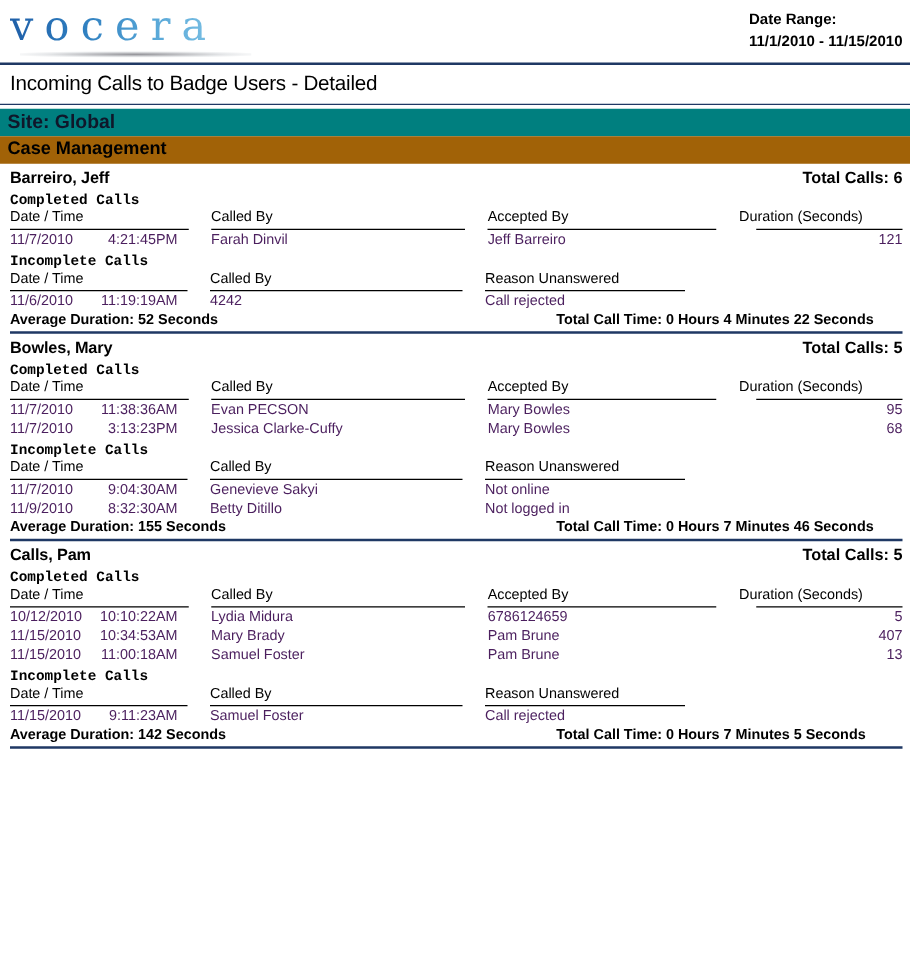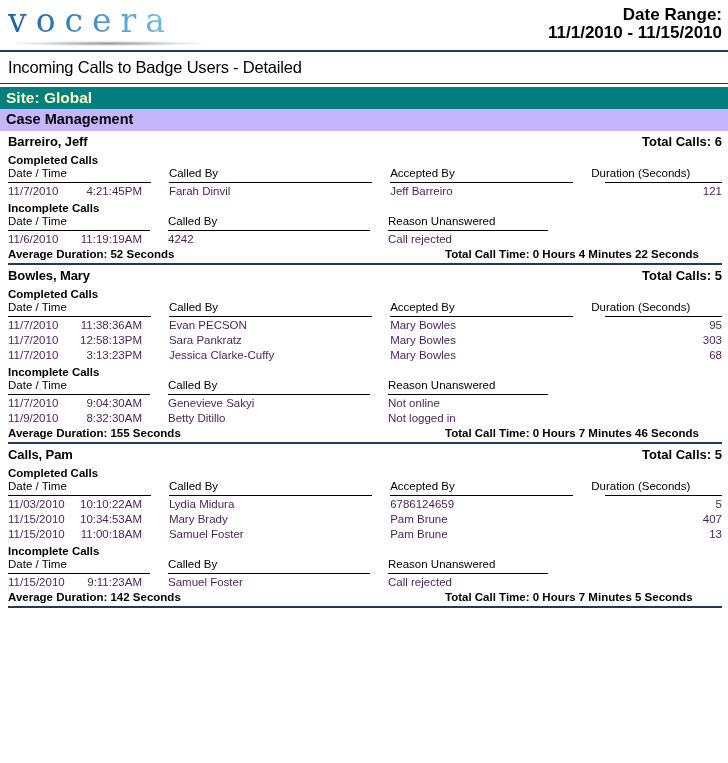--- a/index.html
+++ b/index.html
@@ -41,22 +41,21 @@
     left: 16px;
     top: 41px;
     width: 185px;
     height: 5px;
     background: radial-gradient(ellipse at center, rgba(60,60,70,0.55) 0%, rgba(120,130,140,0.18) 55%, rgba(255,255,255,0) 80%);
   }
   .date-range {
     position: absolute;
     right: 6px;
     top: 6px;
-    text-align: right;
-    font-size: 17px;
+    font-size: 12px;
     font-weight: bold;
     line-height: 18px;
   }
 
   .rule-navy {
     height: 2px;
     background: #1f3864;
     margin: 0;
   }
   .rule-navy-thin {
@@ -68,28 +67,28 @@
   .report-title {
     font-size: 16.5px;
     font-weight: normal;
     padding: 6px 8px 6px 8px;
     letter-spacing: -0.2px;
   }
 
   
   .site-bar {
     background: #007f7f;
-    color: #fef9c3;
+    color: #0f172a;
     font-size: 15.5px;
     font-weight: bold;
     padding: 1px 0 2px 6px;
     line-height: 19px;
   }
   .group-bar {
-    background: #c4b5fd;
+    background: #a16207;
     color: #000000;
     font-size: 14.5px;
     font-weight: bold;
     padding: 1px 0 2px 6px;
     line-height: 19px;
   }
 
   
   .user-block { padding: 0 6px 0 8px; }
   .user-head {
@@ -100,20 +99,21 @@
     font-weight: bold;
     padding: 3px 0 2px 0;
   }
   .user-name { letter-spacing: -0.1px; }
   .total-calls { white-space: pre; }
 
   .subhead {
     font-size: 11.5px;
     font-weight: bold;
     padding: 3px 0 1px 0;
+    font-family: Liberation Mono, monospace;
   }
 
   
   table.calls {
     width: 100%;
     border-collapse: collapse;
     font-size: 11.5px;
     table-layout: fixed;
   }
   table.calls th {
@@ -272,26 +272,20 @@
             </tr>
           </thead>
           <tbody>
             <tr>
               <td><span class="dt-date">11/7/2010</span><span class="dt-time">11:38:36AM</span></td>
               <td>Evan PECSON</td>
               <td>Mary Bowles</td>
               <td class="num">95</td>
             </tr>
             <tr>
-              <td><span class="dt-date">11/7/2010</span><span class="dt-time">12:58:13PM</span></td>
-              <td>Sara Pankratz</td>
-              <td>Mary Bowles</td>
-              <td class="num">303</td>
-            </tr>
-            <tr>
               <td><span class="dt-date">11/7/2010</span><span class="dt-time">3:13:23PM</span></td>
               <td>Jessica Clarke-Cuffy</td>
               <td>Mary Bowles</td>
               <td class="num">68</td>
             </tr>
           </tbody>
         </table>
         <div class="subhead">Incomplete Calls</div>
         <table class="calls">
           <colgroup>
@@ -341,21 +335,21 @@
           <thead>
             <tr>
               <th class="col-dt"><span>Date / Time</span><span class="hline"></span></th>
               <th class="col-cb"><span>Called By</span><span class="hline"></span></th>
               <th class="col-ab"><span>Accepted By</span><span class="hline"></span></th>
               <th class="num col-dur"><span>Duration (Seconds)</span><span class="hline"></span></th>
             </tr>
           </thead>
           <tbody>
             <tr>
-              <td><span class="dt-date">11/03/2010</span><span class="dt-time">10:10:22AM</span></td>
+              <td><span class="dt-date">10/12/2010</span><span class="dt-time">10:10:22AM</span></td>
               <td>Lydia Midura</td>
               <td>6786124659</td>
               <td class="num">5</td>
             </tr>
             <tr>
               <td><span class="dt-date">11/15/2010</span><span class="dt-time">10:34:53AM</span></td>
               <td>Mary Brady</td>
               <td>Pam Brune</td>
               <td class="num">407</td>
             </tr>

